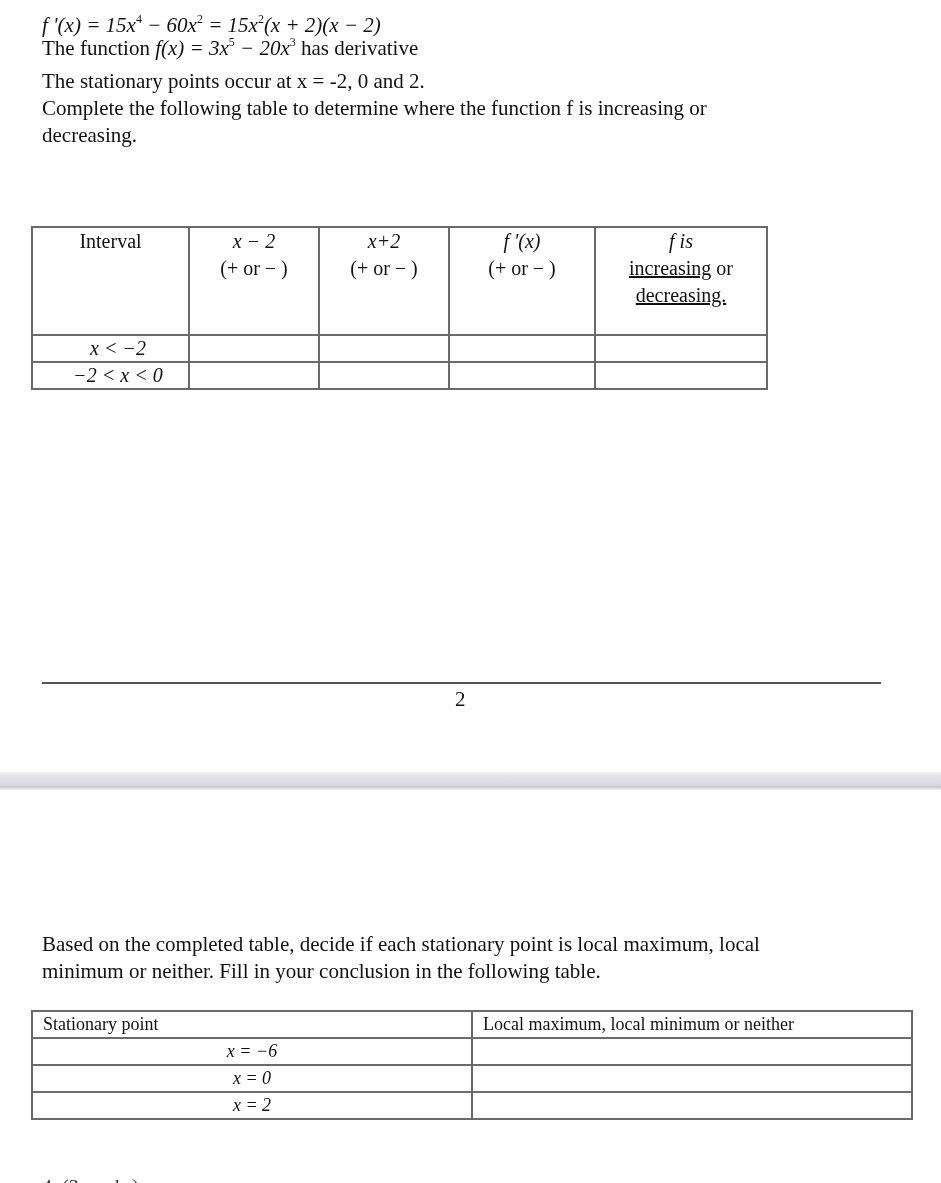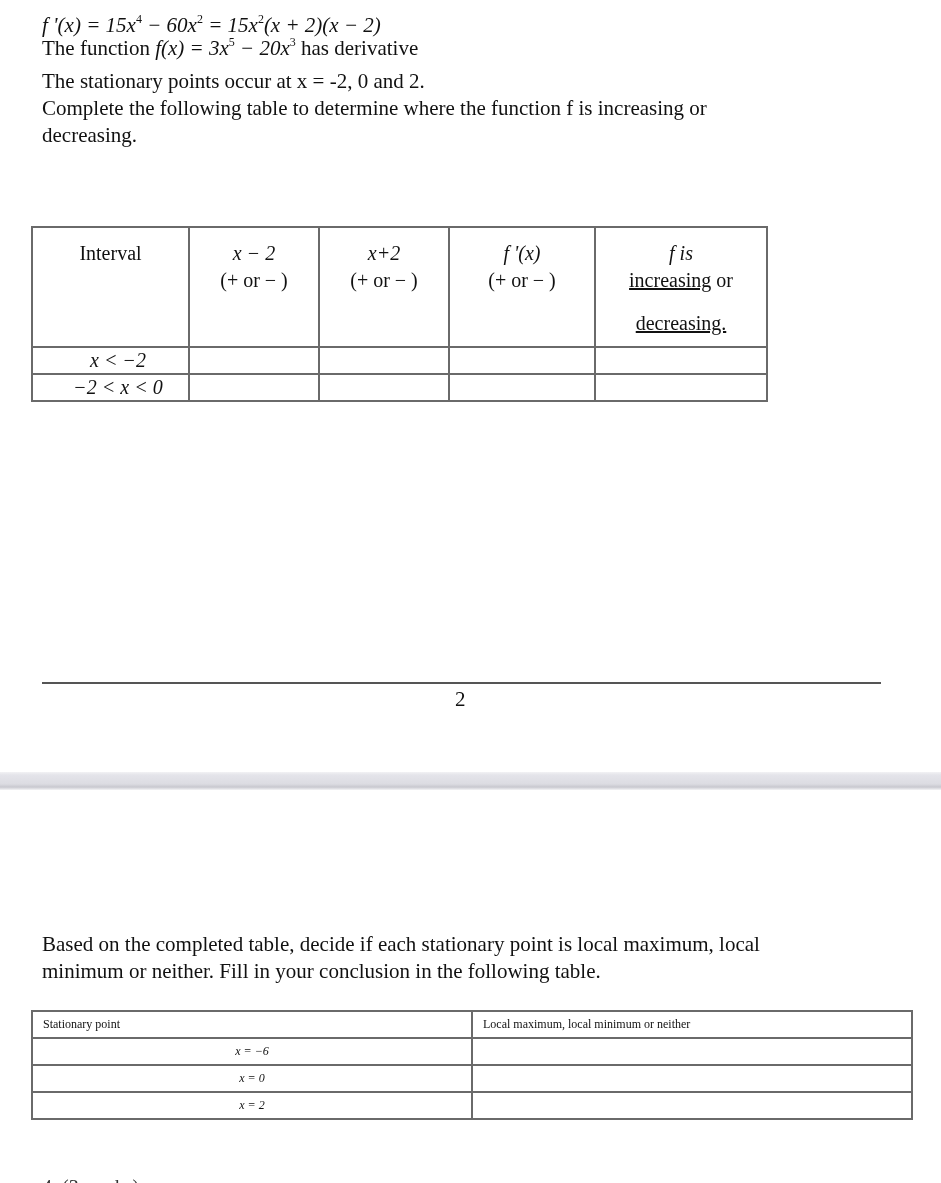--- a/index.html
+++ b/index.html
@@ -11,34 +11,34 @@
   .page { position:absolute; left:0; width:941px; background:#fff; }
   .page1 { top:0; height:772px; }
   .page2 { top:790px; height:393px; }
   .line { position:absolute; left:42px; font-size:21px; line-height:26px; white-space:nowrap; }
   .math { font-style:italic; }
   sup { font-size:12px; vertical-align:9px; line-height:0; }
   .up { font-style:normal; }
 
   table.t1 { position:absolute; left:31px; top:226px; border-collapse:collapse; font-size:20px; }
   table.t1 td { border:2px solid #6a6a6a; padding:0; text-align:center; vertical-align:top; }
-  table.t1 tr.hdr td { height:106px; padding-top:12px; line-height:27px; }
+  table.t1 tr.hdr td { height:106px; padding-top:0; line-height:27px; }
   table.t1 tr.row td { height:25px; line-height:25px; vertical-align:middle;padding-left:15px; }
   .c0 { width:155px; } .c1 { width:128px; } .c2 { width:128px; } .c3 { width:144px; } .c4 { width:170px; }
-  .ul { text-decoration:underline;margin-top:16px; }
+  .ul { text-decoration:underline; }
 
   .hr { position:absolute; left:42px; top:682px; width:839px; height:2px; background:#555; }
   .pagenum { position:absolute; left:455px; top:687px; font-size:21px; }
 
   .gap {
     position:absolute; left:0; top:772px; width:941px; height:18px;
     background:linear-gradient(#f2f2f4 0px, #e4e4ea 3px, #dcdce2 12px, #c8c8cf 15px, #f4f4f6 18px);
   }
 
-  table.t2 { position:absolute; left:31px; top:1010px; border-collapse:collapse; font-size:12px; }
+  table.t2 { position:absolute; left:31px; top:1010px; border-collapse:collapse; font-size:18px; }
   table.t2 td { border:2px solid #6a6a6a; height:25px; line-height:25px; padding:0; }
   .s0 { width:428px; } .s1 { width:428px; }
   .left { text-align:left; padding-left:10px !important; }
   .center { text-align:center; }
   .cut { position:absolute; left:42px; top:1176px; font-size:20px; color:#333; height:7px; overflow:hidden; }
 </style>
 </head>
 <body>
 
 <div class="page page1"></div>

